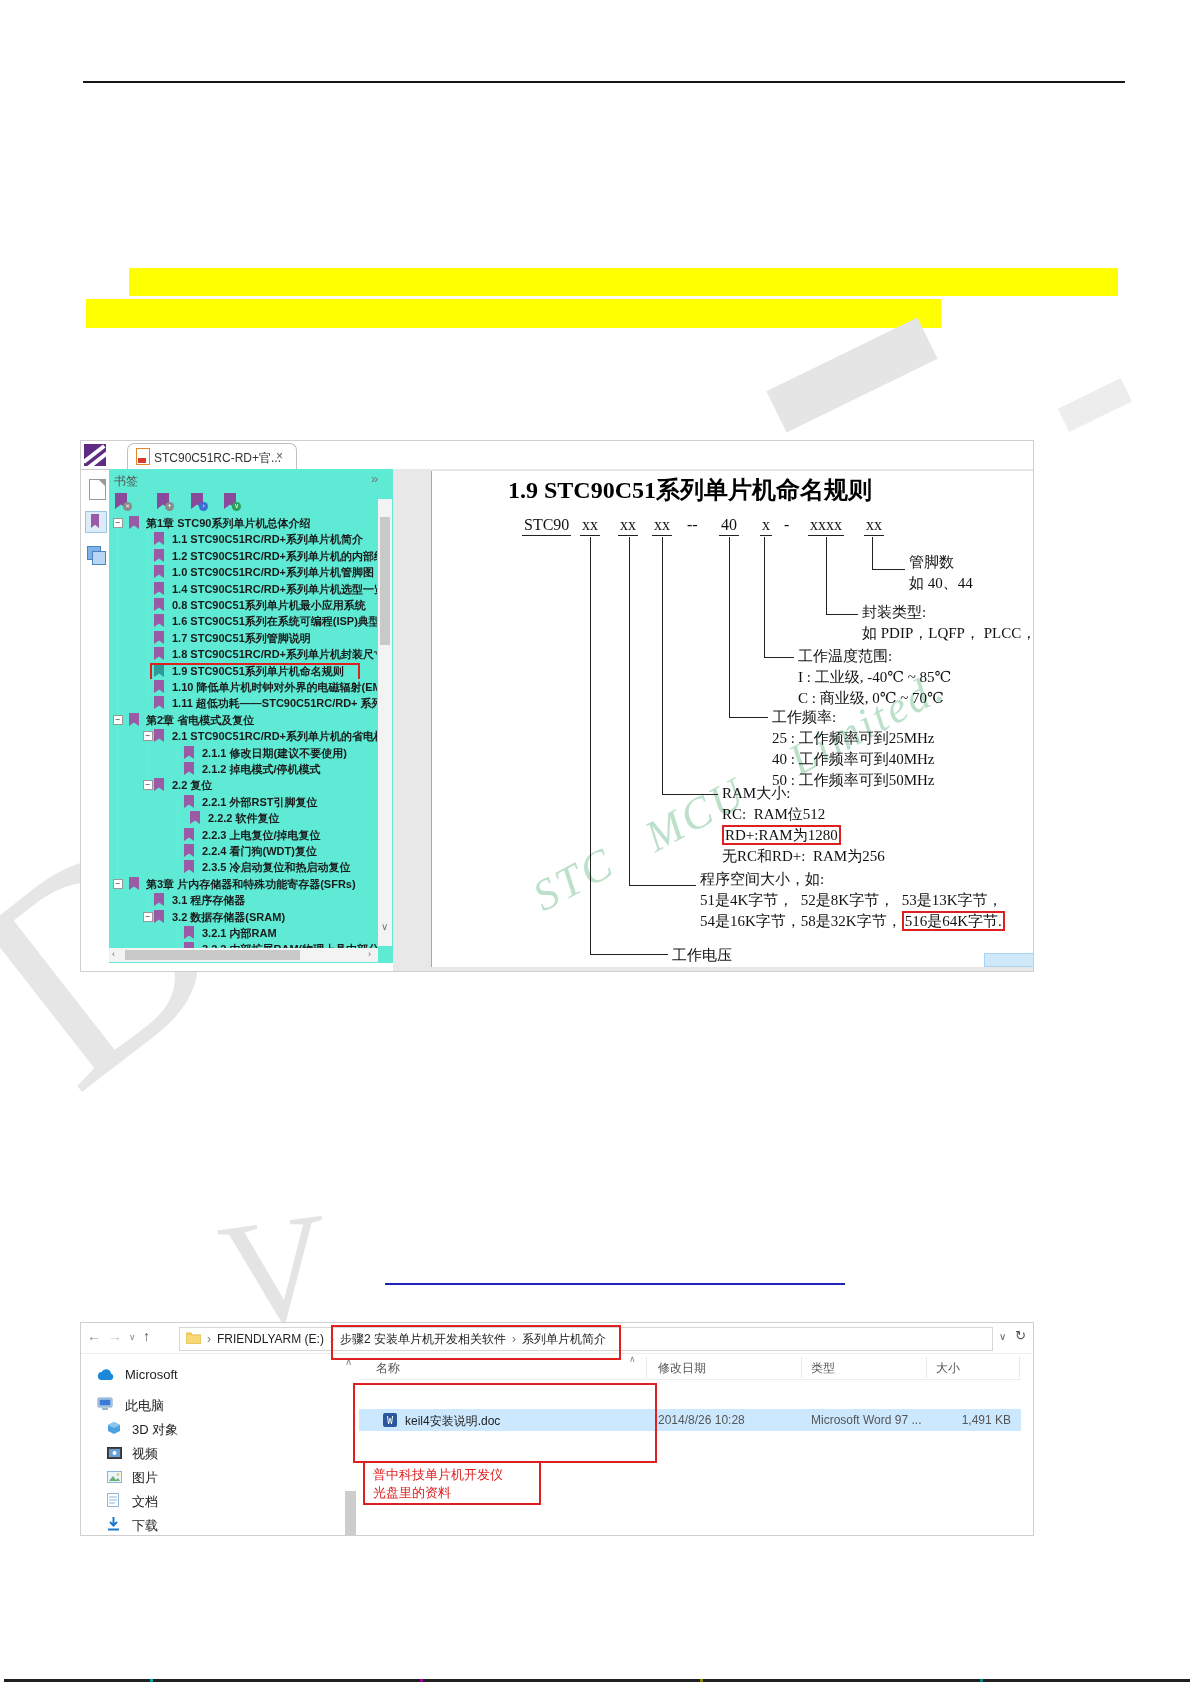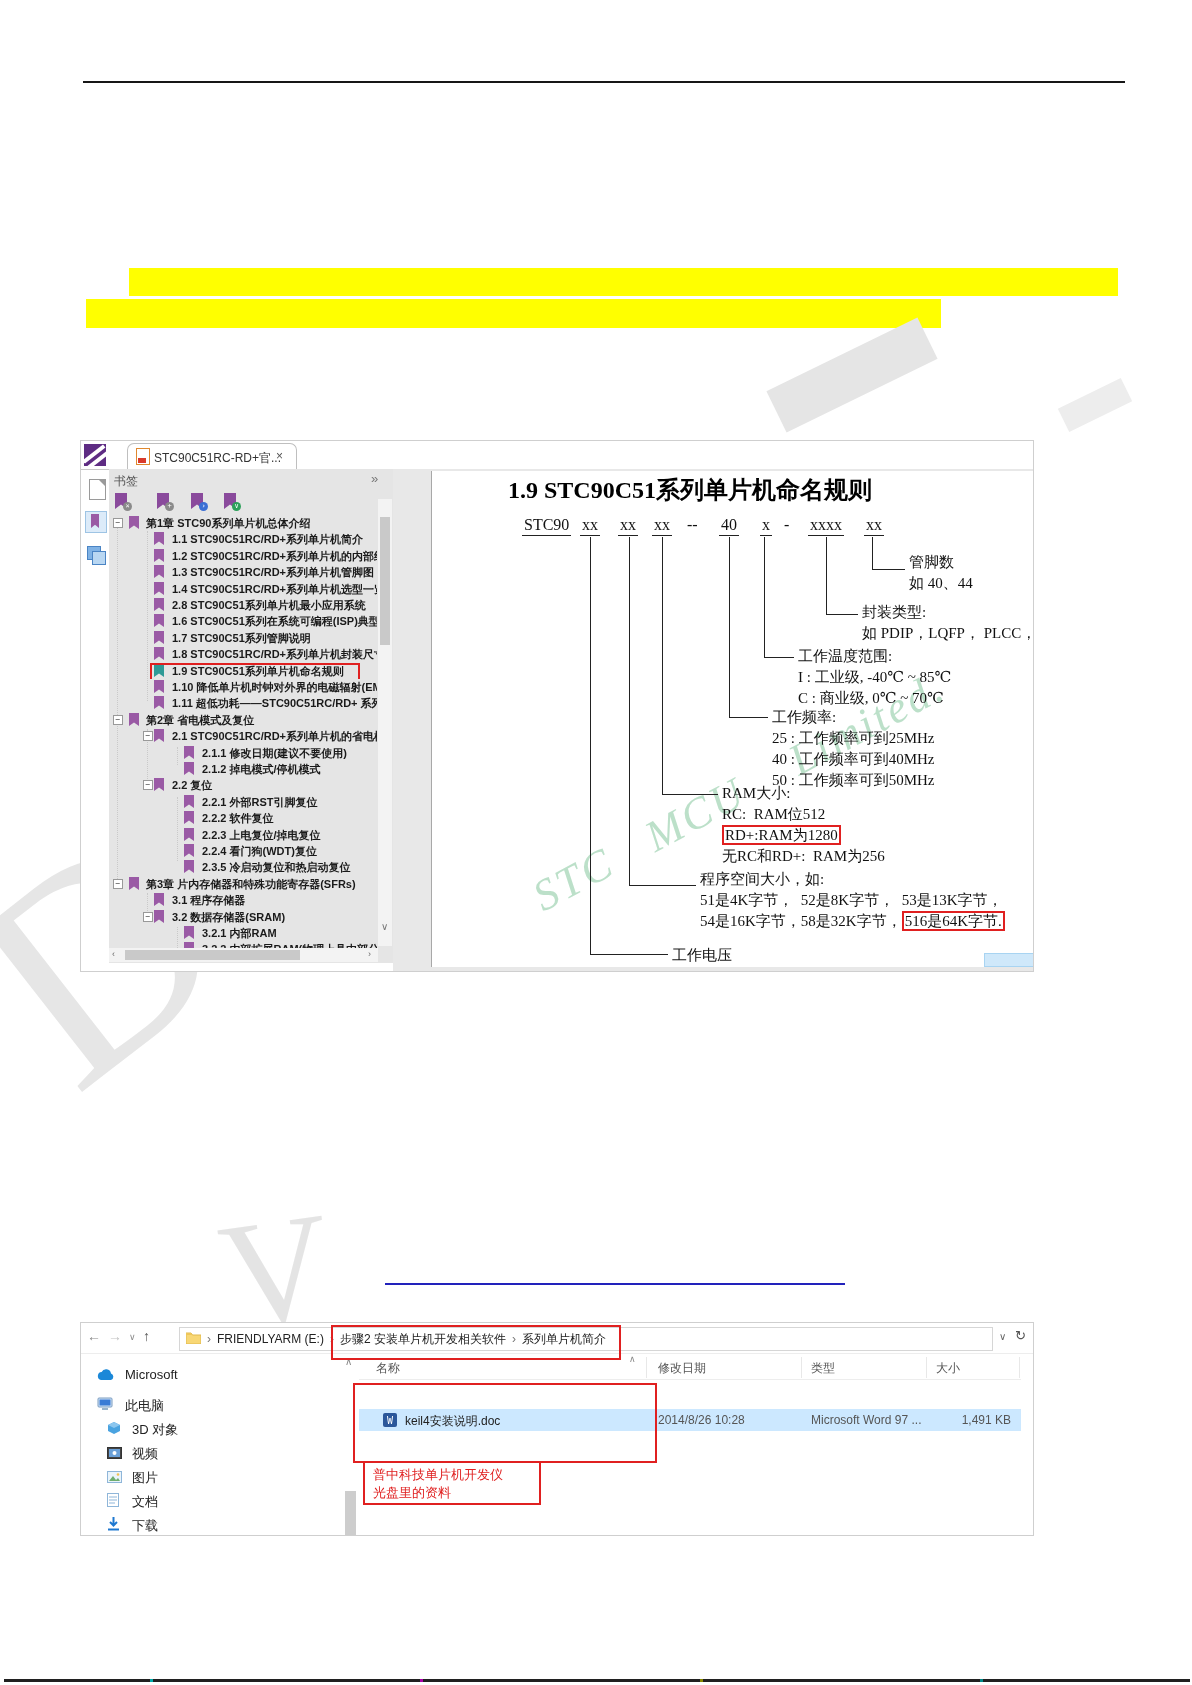--- a/index.html
+++ b/index.html
@@ -29,21 +29,21 @@
   #tab-pdficon i{position:absolute;left:1px;bottom:1px;width:8px;height:5px;background:#d93a2b;}
   #tab-label{position:absolute;left:26px;top:6px;font-size:12px;color:#333;white-space:nowrap;}
   #tab-close{position:absolute;left:148px;top:5px;font-size:12px;color:#555;}
   #tabline{position:absolute;left:0;top:28px;width:952px;height:1px;background:#c9c9c9;}
   .striplabel{position:absolute;left:4px;}
   #icon-pages{top:38px;width:15px;height:19px;left:8px;background:#fff;border:1px solid #9a9a9a;}
   #icon-pages i{position:absolute;right:-1px;top:-1px;border:4px solid #9a9a9a;border-left-color:transparent;border-bottom-color:transparent;}
   #icon-bookmarks{top:70px;left:4px;width:20px;height:20px;background:#dcebf9;border:1px solid #9ec4e4;}
   #icon-layers{top:105px;left:6px;width:12px;height:12px;background:#7fb2e5;border:1px solid #4a84c4;}
   #icon-layers i{position:absolute;left:4px;top:4px;width:12px;height:12px;background:#b9d7f2;border:1px solid #4a84c4;}
-  #bmpanel{position:absolute;left:28px;top:28px;width:284px;height:494px;background:#e5e5e5;
+  #bmpanel{position:absolute;left:28px;top:28px;width:284px;height:494px;background:#5eead4;
            border-right:1px solid #14532d;overflow:hidden;}
   #bm-header{position:absolute;left:5px;top:4px;font-size:12px;color:#555;}
   #bm-collapse{position:absolute;left:262px;top:2px;font-size:13px;color:#777;}
   #bm-tree{position:absolute;left:0;top:0;width:269px;height:479px;overflow:hidden;}
   #bm-vtrack{position:absolute;left:269px;top:30px;width:14px;height:447px;background:#f3f3f3;}
   #bm-vthumb{position:absolute;left:271px;top:48px;width:10px;height:128px;background:#c9c9c9;}
   #bm-chev{position:absolute;left:272px;top:452px;font-size:10px;color:#777;}
   #bm-htrack{position:absolute;left:0;top:479px;width:269px;height:14px;background:#f3f3f3;}
   #bm-hthumb{position:absolute;left:16px;top:481px;width:175px;height:10px;background:#c9c9c9;}
   .harrow{position:absolute;top:480px;font-size:9px;color:#666;}
@@ -157,33 +157,33 @@
           <div style="position: absolute; left: 0px; top: 78.8px; width: 268px; height: 16px; overflow: hidden; white-space: nowrap;">
             <div style="position: absolute; left: 44px; top: 1px; width: 12px; height: 14px;"><svg width="12" height="14" viewBox="0 0 12 14">
                 <path d="M1 0h10v13l-5-3.6L1 13z" fill="#9a5aa5"></path>
               </svg></div>
             <div style="position: absolute; left: 63px; top: 1px; font-weight: 600; font-size: 11px; line-height: 14px; color: rgb(26, 26, 26); font-family: &quot;Liberation Sans&quot;, &quot;DejaVu Sans&quot;, sans-serif;">1.2  STC90C51RC/RD+系列单片机的内部结构</div>
           </div>
           <div style="position: absolute; left: 0px; top: 95.2px; width: 268px; height: 16px; overflow: hidden; white-space: nowrap;">
             <div style="position: absolute; left: 44px; top: 1px; width: 12px; height: 14px;"><svg width="12" height="14" viewBox="0 0 12 14">
                 <path d="M1 0h10v13l-5-3.6L1 13z" fill="#9a5aa5"></path>
               </svg></div>
-            <div style="position: absolute; left: 63px; top: 1px; font-weight: 600; font-size: 11px; line-height: 14px; color: rgb(26, 26, 26); font-family: &quot;Liberation Sans&quot;, &quot;DejaVu Sans&quot;, sans-serif;">1.3 STC90C51RC/RD+系列单片机管脚图</div>
+            <div style="position: absolute; left: 63px; top: 1px; font-weight: 600; font-size: 11px; line-height: 14px; color: rgb(26, 26, 26); font-family: &quot;Liberation Sans&quot;, &quot;DejaVu Sans&quot;, sans-serif;">1.0 STC90C51RC/RD+系列单片机管脚图</div>
           </div>
           <div style="position: absolute; left: 0px; top: 111.6px; width: 268px; height: 16px; overflow: hidden; white-space: nowrap;">
             <div style="position: absolute; left: 44px; top: 1px; width: 12px; height: 14px;"><svg width="12" height="14" viewBox="0 0 12 14">
                 <path d="M1 0h10v13l-5-3.6L1 13z" fill="#9a5aa5"></path>
               </svg></div>
             <div style="position: absolute; left: 63px; top: 1px; font-weight: 600; font-size: 11px; line-height: 14px; color: rgb(26, 26, 26); font-family: &quot;Liberation Sans&quot;, &quot;DejaVu Sans&quot;, sans-serif;">1.4 STC90C51RC/RD+系列单片机选型一览表</div>
           </div>
           <div style="position: absolute; left: 0px; top: 128px; width: 268px; height: 16px; overflow: hidden; white-space: nowrap;">
             <div style="position: absolute; left: 44px; top: 1px; width: 12px; height: 14px;"><svg width="12" height="14" viewBox="0 0 12 14">
                 <path d="M1 0h10v13l-5-3.6L1 13z" fill="#9a5aa5"></path>
               </svg></div>
-            <div style="position: absolute; left: 63px; top: 1px; font-weight: 600; font-size: 11px; line-height: 14px; color: rgb(26, 26, 26); font-family: &quot;Liberation Sans&quot;, &quot;DejaVu Sans&quot;, sans-serif;">2.8 STC90C51系列单片机最小应用系统</div>
+            <div style="position: absolute; left: 63px; top: 1px; font-weight: 600; font-size: 11px; line-height: 14px; color: rgb(26, 26, 26); font-family: &quot;Liberation Sans&quot;, &quot;DejaVu Sans&quot;, sans-serif;">0.8 STC90C51系列单片机最小应用系统</div>
           </div>
           <div style="position: absolute; left: 0px; top: 144.4px; width: 268px; height: 16px; overflow: hidden; white-space: nowrap;">
             <div style="position: absolute; left: 44px; top: 1px; width: 12px; height: 14px;"><svg width="12" height="14" viewBox="0 0 12 14">
                 <path d="M1 0h10v13l-5-3.6L1 13z" fill="#9a5aa5"></path>
               </svg></div>
             <div style="position: absolute; left: 63px; top: 1px; font-weight: 600; font-size: 11px; line-height: 14px; color: rgb(26, 26, 26); font-family: &quot;Liberation Sans&quot;, &quot;DejaVu Sans&quot;, sans-serif;">1.6 STC90C51系列在系统可编程(ISP)典型应用</div>
           </div>
           <div style="position: absolute; left: 0px; top: 160.8px; width: 268px; height: 16px; overflow: hidden; white-space: nowrap;">
             <div style="position: absolute; left: 44px; top: 1px; width: 12px; height: 14px;"><svg width="12" height="14" viewBox="0 0 12 14">
                 <path d="M1 0h10v13l-5-3.6L1 13z" fill="#9a5aa5"></path>
@@ -247,21 +247,21 @@
                 <path d="M1 0h10v13l-5-3.6L1 13z" fill="#9a5aa5"></path>
               </svg></div>
             <div style="position: absolute; left: 63px; top: 1px; font-weight: 600; font-size: 11px; line-height: 14px; color: rgb(26, 26, 26); font-family: &quot;Liberation Sans&quot;, &quot;DejaVu Sans&quot;, sans-serif;">2.2 复位</div>
           </div>
           <div style="position: absolute; left: 0px; top: 324.8px; width: 268px; height: 16px; overflow: hidden; white-space: nowrap;">
             <div style="position: absolute; left: 74px; top: 1px; width: 12px; height: 14px;"><svg width="12" height="14" viewBox="0 0 12 14">
                 <path d="M1 0h10v13l-5-3.6L1 13z" fill="#9a5aa5"></path>
               </svg></div>
             <div style="position: absolute; left: 93px; top: 1px; font-weight: 600; font-size: 11px; line-height: 14px; color: rgb(26, 26, 26); font-family: &quot;Liberation Sans&quot;, &quot;DejaVu Sans&quot;, sans-serif;">2.2.1  外部RST引脚复位</div>
           </div>
-          <div style="position: absolute; left: 0px; top: 341.2px; width: 268px; height: 16px; overflow: hidden; white-space: nowrap;">
+          <div style="position: absolute; left: 6px; top: 341.2px; width: 268px; height: 16px; overflow: hidden; white-space: nowrap;">
             <div style="position: absolute; left: 74px; top: 1px; width: 12px; height: 14px;"><svg width="12" height="14" viewBox="0 0 12 14">
                 <path d="M1 0h10v13l-5-3.6L1 13z" fill="#9a5aa5"></path>
               </svg></div>
             <div style="position: absolute; left: 93px; top: 1px; font-weight: 600; font-size: 11px; line-height: 14px; color: rgb(26, 26, 26); font-family: &quot;Liberation Sans&quot;, &quot;DejaVu Sans&quot;, sans-serif;">2.2.2  软件复位</div>
           </div>
           <div style="position: absolute; left: 0px; top: 357.6px; width: 268px; height: 16px; overflow: hidden; white-space: nowrap; text-decoration: underline;">
             <div style="position: absolute; left: 74px; top: 1px; width: 12px; height: 14px;"><svg width="12" height="14" viewBox="0 0 12 14">
                 <path d="M1 0h10v13l-5-3.6L1 13z" fill="#9a5aa5"></path>
               </svg></div>
             <div style="position: absolute; left: 93px; top: 1px; font-weight: 600; font-size: 11px; line-height: 14px; color: rgb(26, 26, 26); font-family: &quot;Liberation Sans&quot;, &quot;DejaVu Sans&quot;, sans-serif;">2.2.3  上电复位/掉电复位</div>

